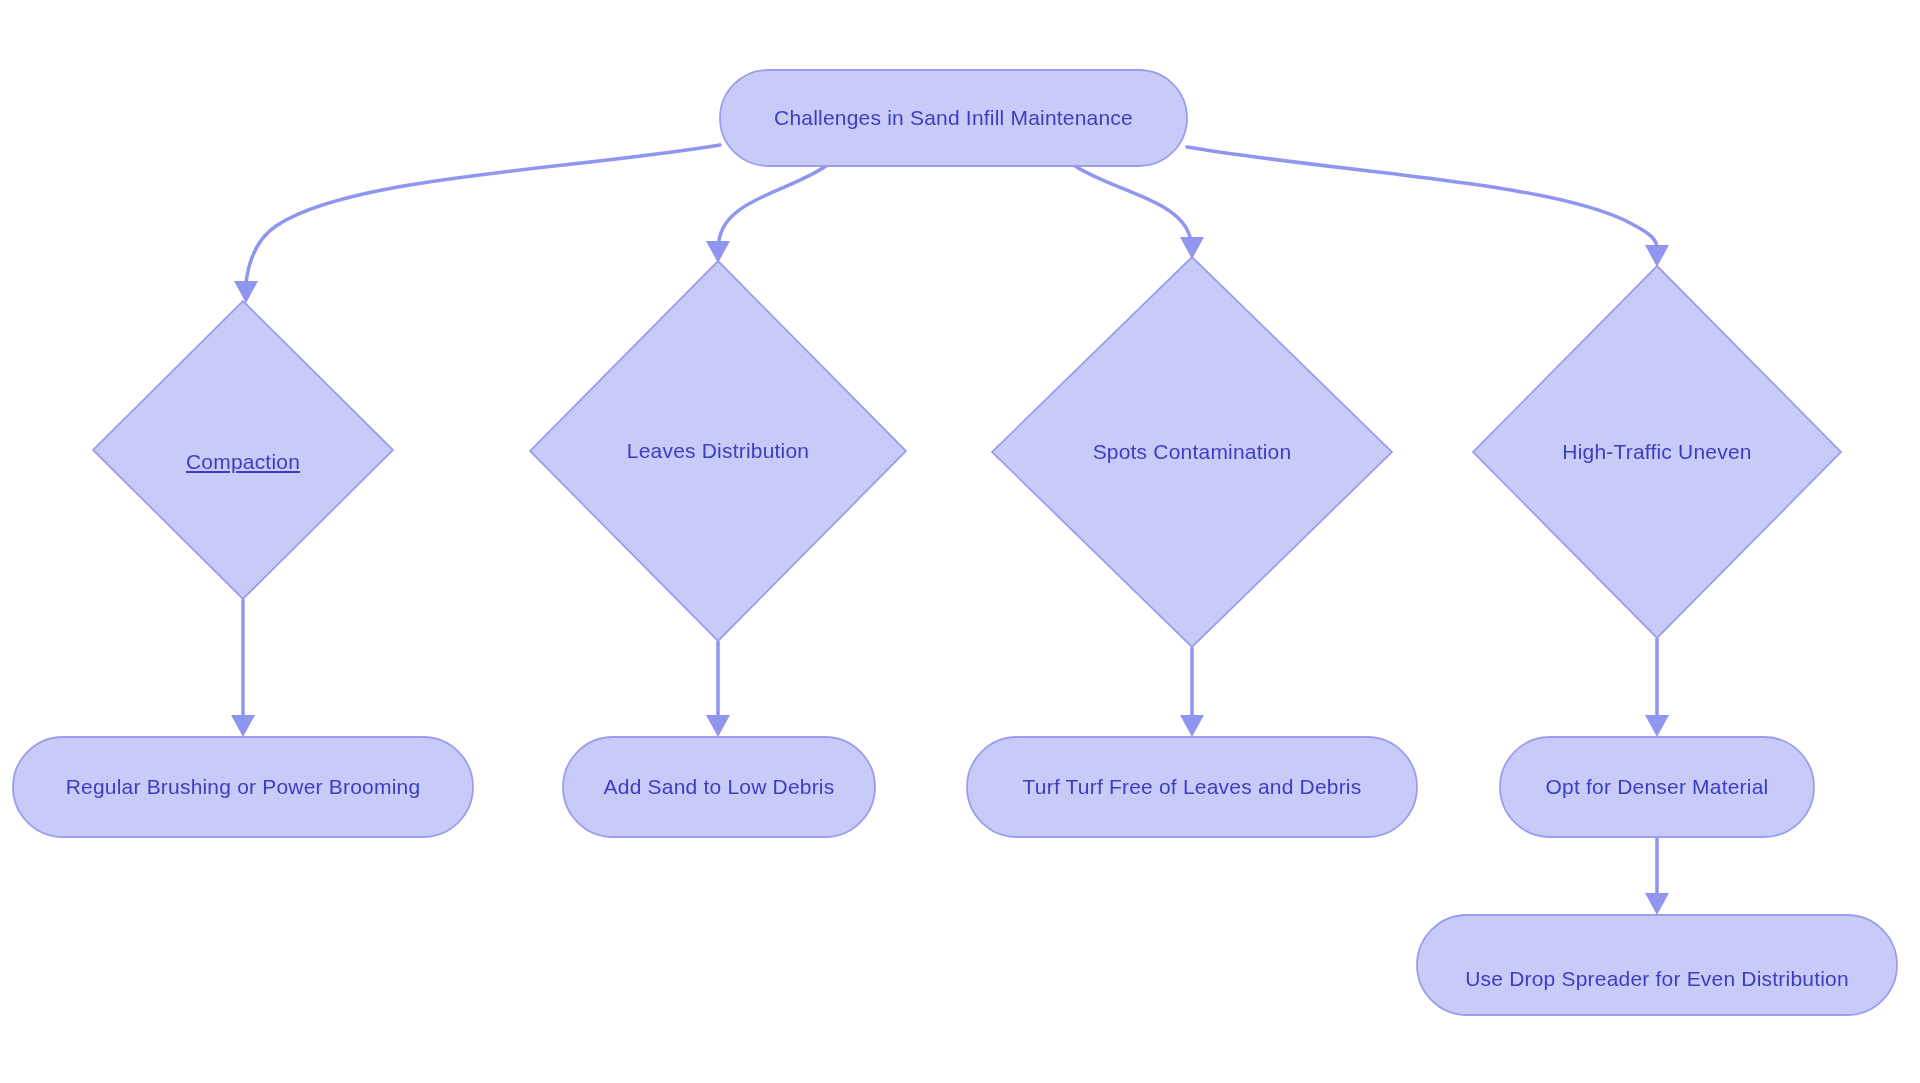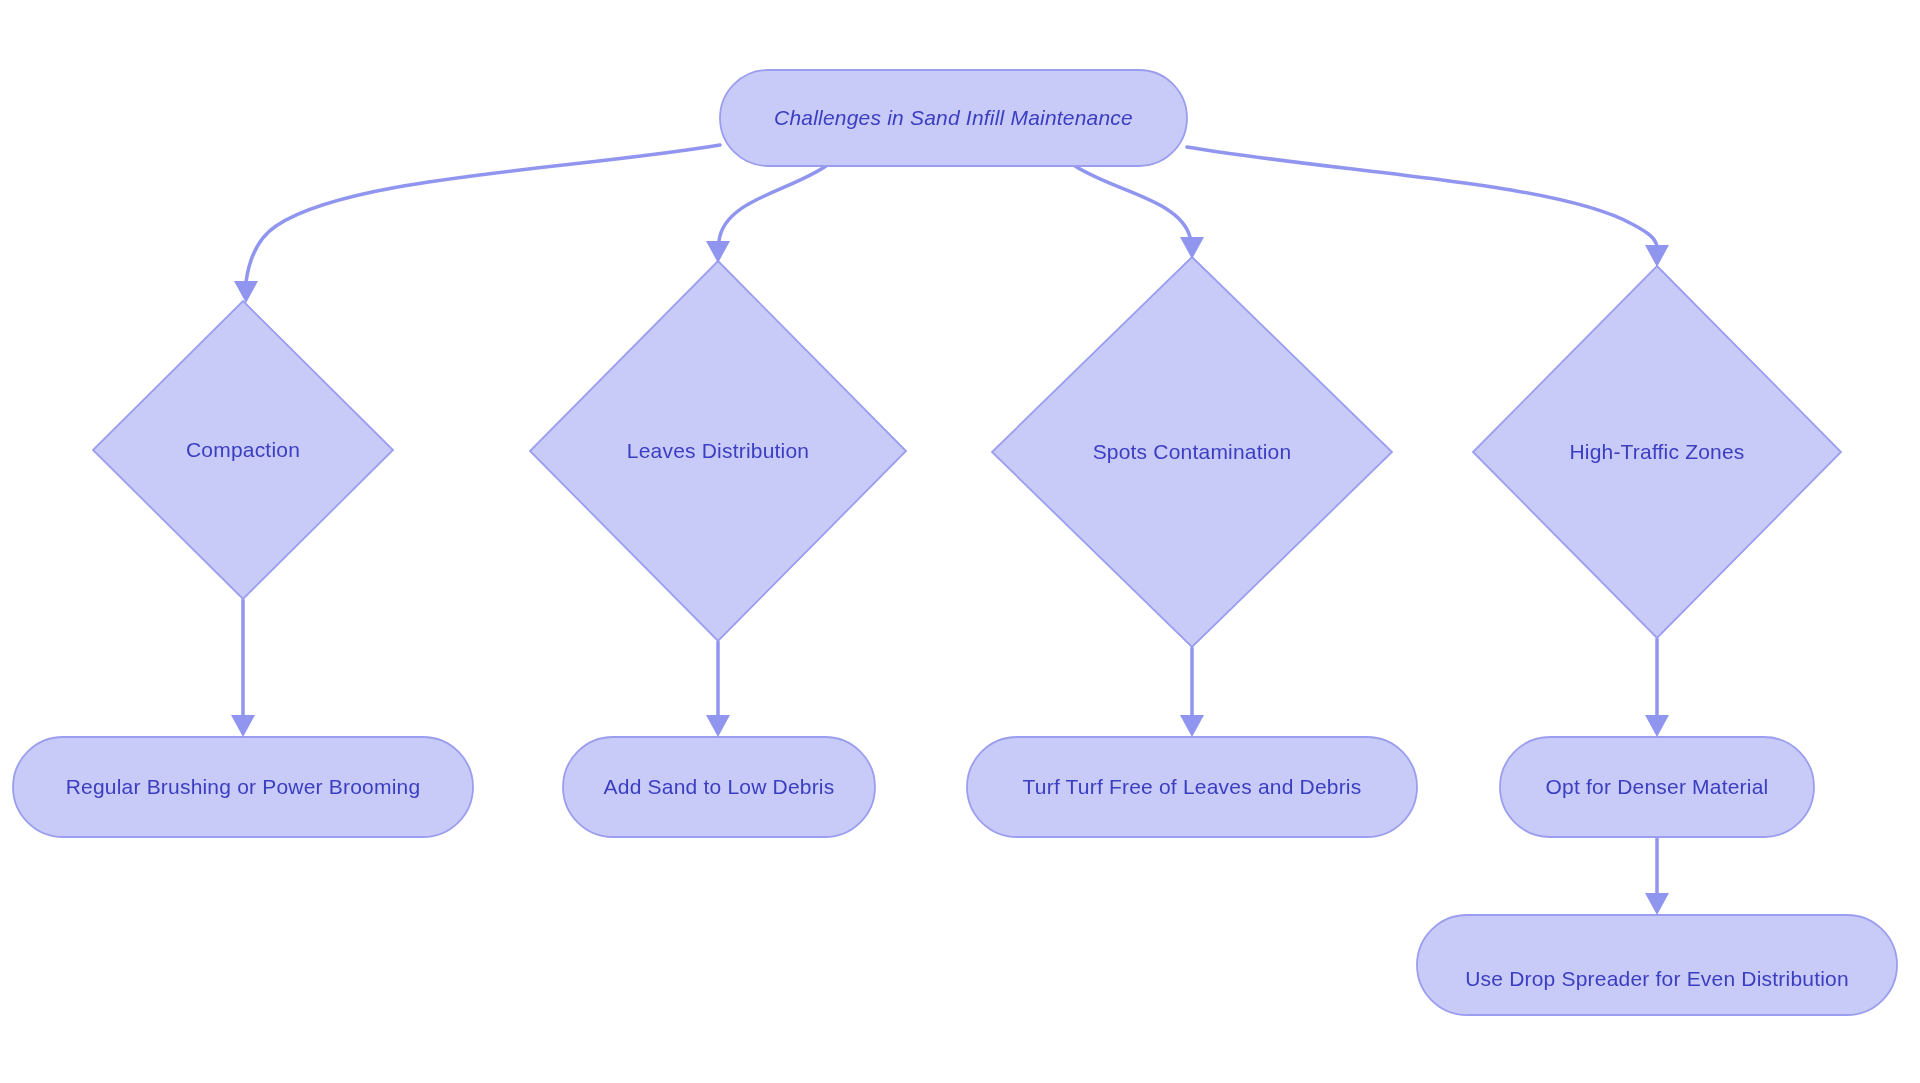--- a/index.html
+++ b/index.html
@@ -94,38 +94,38 @@
       <polygon class="arrowhead" points="1180,237 1204,237 1192,259"></polygon>
       <polygon class="arrowhead" points="1645,245 1669,245 1657,267"></polygon>
       <polygon class="arrowhead" points="231,715 255,715 243,737"></polygon>
       <polygon class="arrowhead" points="706,715 730,715 718,737"></polygon>
       <polygon class="arrowhead" points="1180,715 1204,715 1192,737"></polygon>
       <polygon class="arrowhead" points="1645,715 1669,715 1657,737"></polygon>
       <polygon class="arrowhead" points="1645,893 1669,893 1657,915"></polygon>
     </g>
   </svg>
 
-  <div class="node-label" style="left:720px; top:70px; width:467px; height:96px;font-style:italic;">
+  <div class="node-label" style="left:720px; top:70px; width:467px; height:96px;">
     <span>Challenges in Sand Infill Maintenance</span>
   </div>
 
-  <div class="node-label" style="left:93px; top:301px; width:300px; height:298px;">
+  <div class="node-label" style="left:93px; top:313px; width:300px; height:298px;text-decoration:underline;">
     <span>Compaction</span>
   </div>
 
   <div class="node-label" style="left:530px; top:261px; width:376px; height:380px;">
     <span>Leaves Distribution</span>
   </div>
 
   <div class="node-label" style="left:992px; top:257px; width:400px; height:390px;">
     <span>Spots Contamination</span>
   </div>
 
   <div class="node-label" style="left:1473px; top:266px; width:368px; height:372px;">
-    <span>High-Traffic Zones</span>
+    <span>High-Traffic Uneven</span>
   </div>
 
   <div class="node-label" style="left:13px; top:737px; width:460px; height:100px;">
     <span>Regular Brushing or Power Brooming</span>
   </div>
 
   <div class="node-label" style="left:563px; top:737px; width:312px; height:100px;">
     <span>Add Sand to Low Debris</span>
   </div>
 

